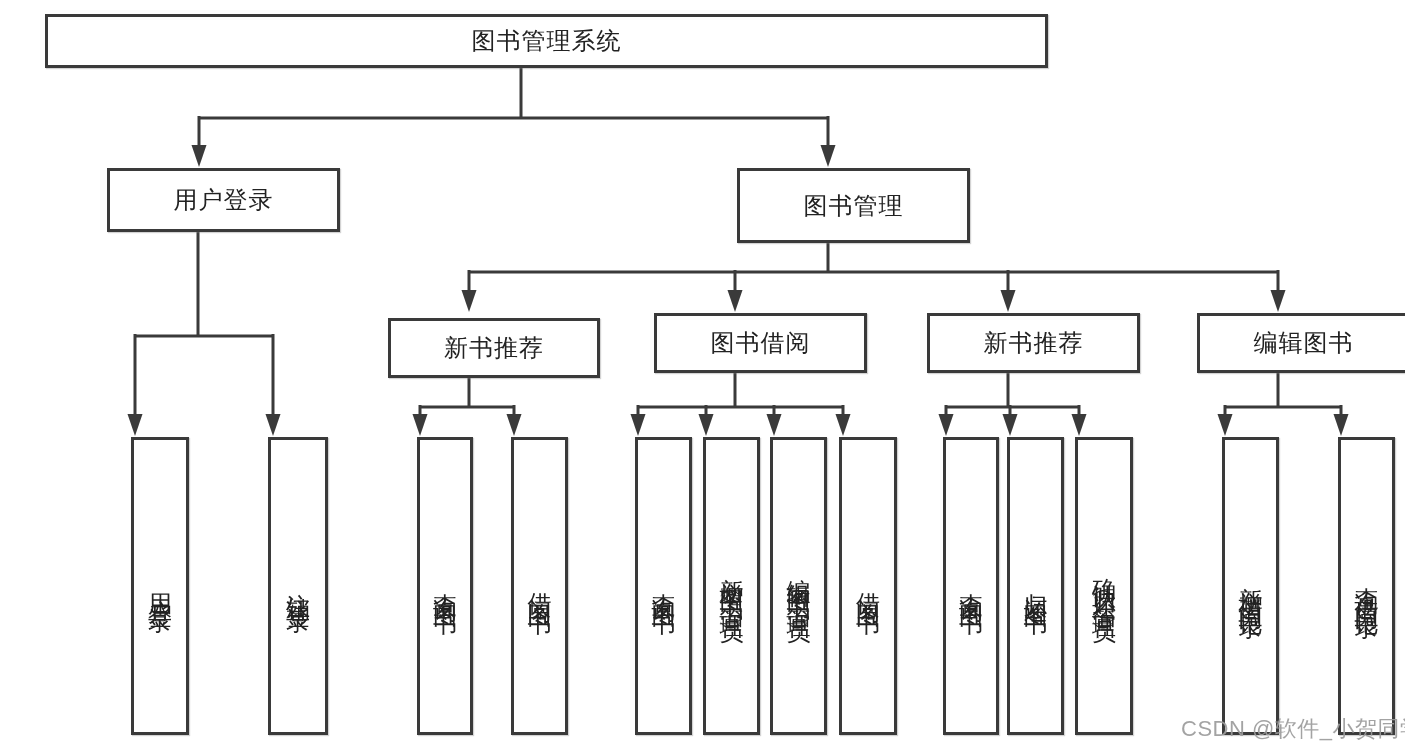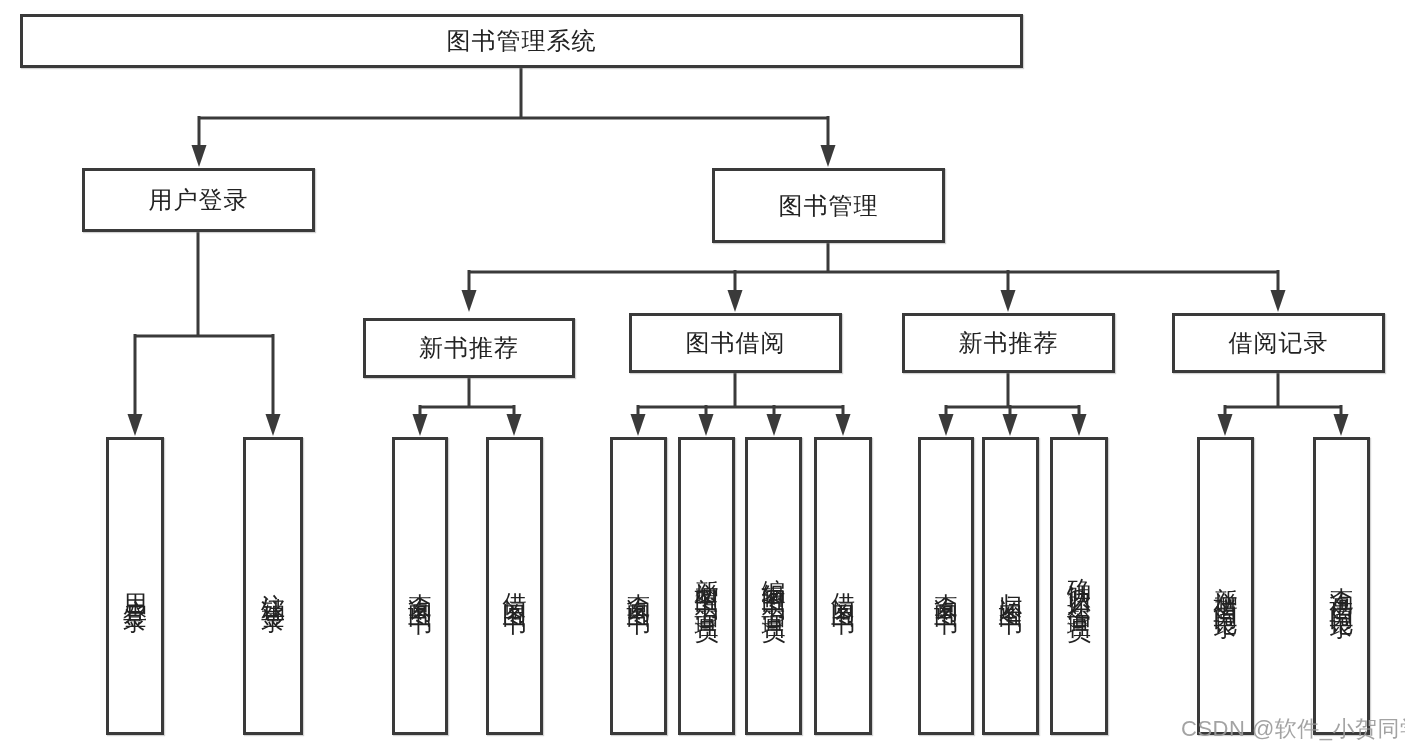--- a/index.html
+++ b/index.html
@@ -25,20 +25,21 @@
     position: absolute;
     box-sizing: border-box;
     border: 3px solid #3a3a3a;
     background: #ffffff;
     display: flex;
     align-items: center;
     justify-content: center;
     color: #222222;
     z-index: 2;
     box-shadow: 1px 1px 1px rgba(130,130,130,0.35);
+    margin-left: 25px;
   }
   .box.h {
     font-size: 24px;
     letter-spacing: 1px;
     white-space: nowrap;
   }
   .box.v .vtext {
     writing-mode: vertical-rl;
     text-orientation: mixed;
     font-size: 24px;
@@ -117,21 +118,21 @@
   <div class="box h" style="left:363px; top:318px; width:212px; height:60px;">
     <span>新书推荐</span>
   </div>
   <div class="box h" style="left:629px; top:313px; width:213px; height:60px;align-items:center;">
     <span>图书借阅</span>
   </div>
   <div class="box h" style="left:902px; top:313px; width:213px; height:60px;">
     <span>新书推荐</span>
   </div>
   <div class="box h" style="left:1172px; top:313px; width:213px; height:60px;">
-    <span>借阅记录</span>
+    <span>编辑图书</span>
   </div>
 
   <div class="box v" style="left:106px; top:437px; width:58px; height:298px;">
     <span class="vtext">用户登录</span>
   </div>
   <div class="box v" style="left:243px; top:437px; width:60px; height:298px;">
     <span class="vtext">注销登录</span>
   </div>
 
   <div class="box v" style="left:392px; top:437px; width:56px; height:298px;">

